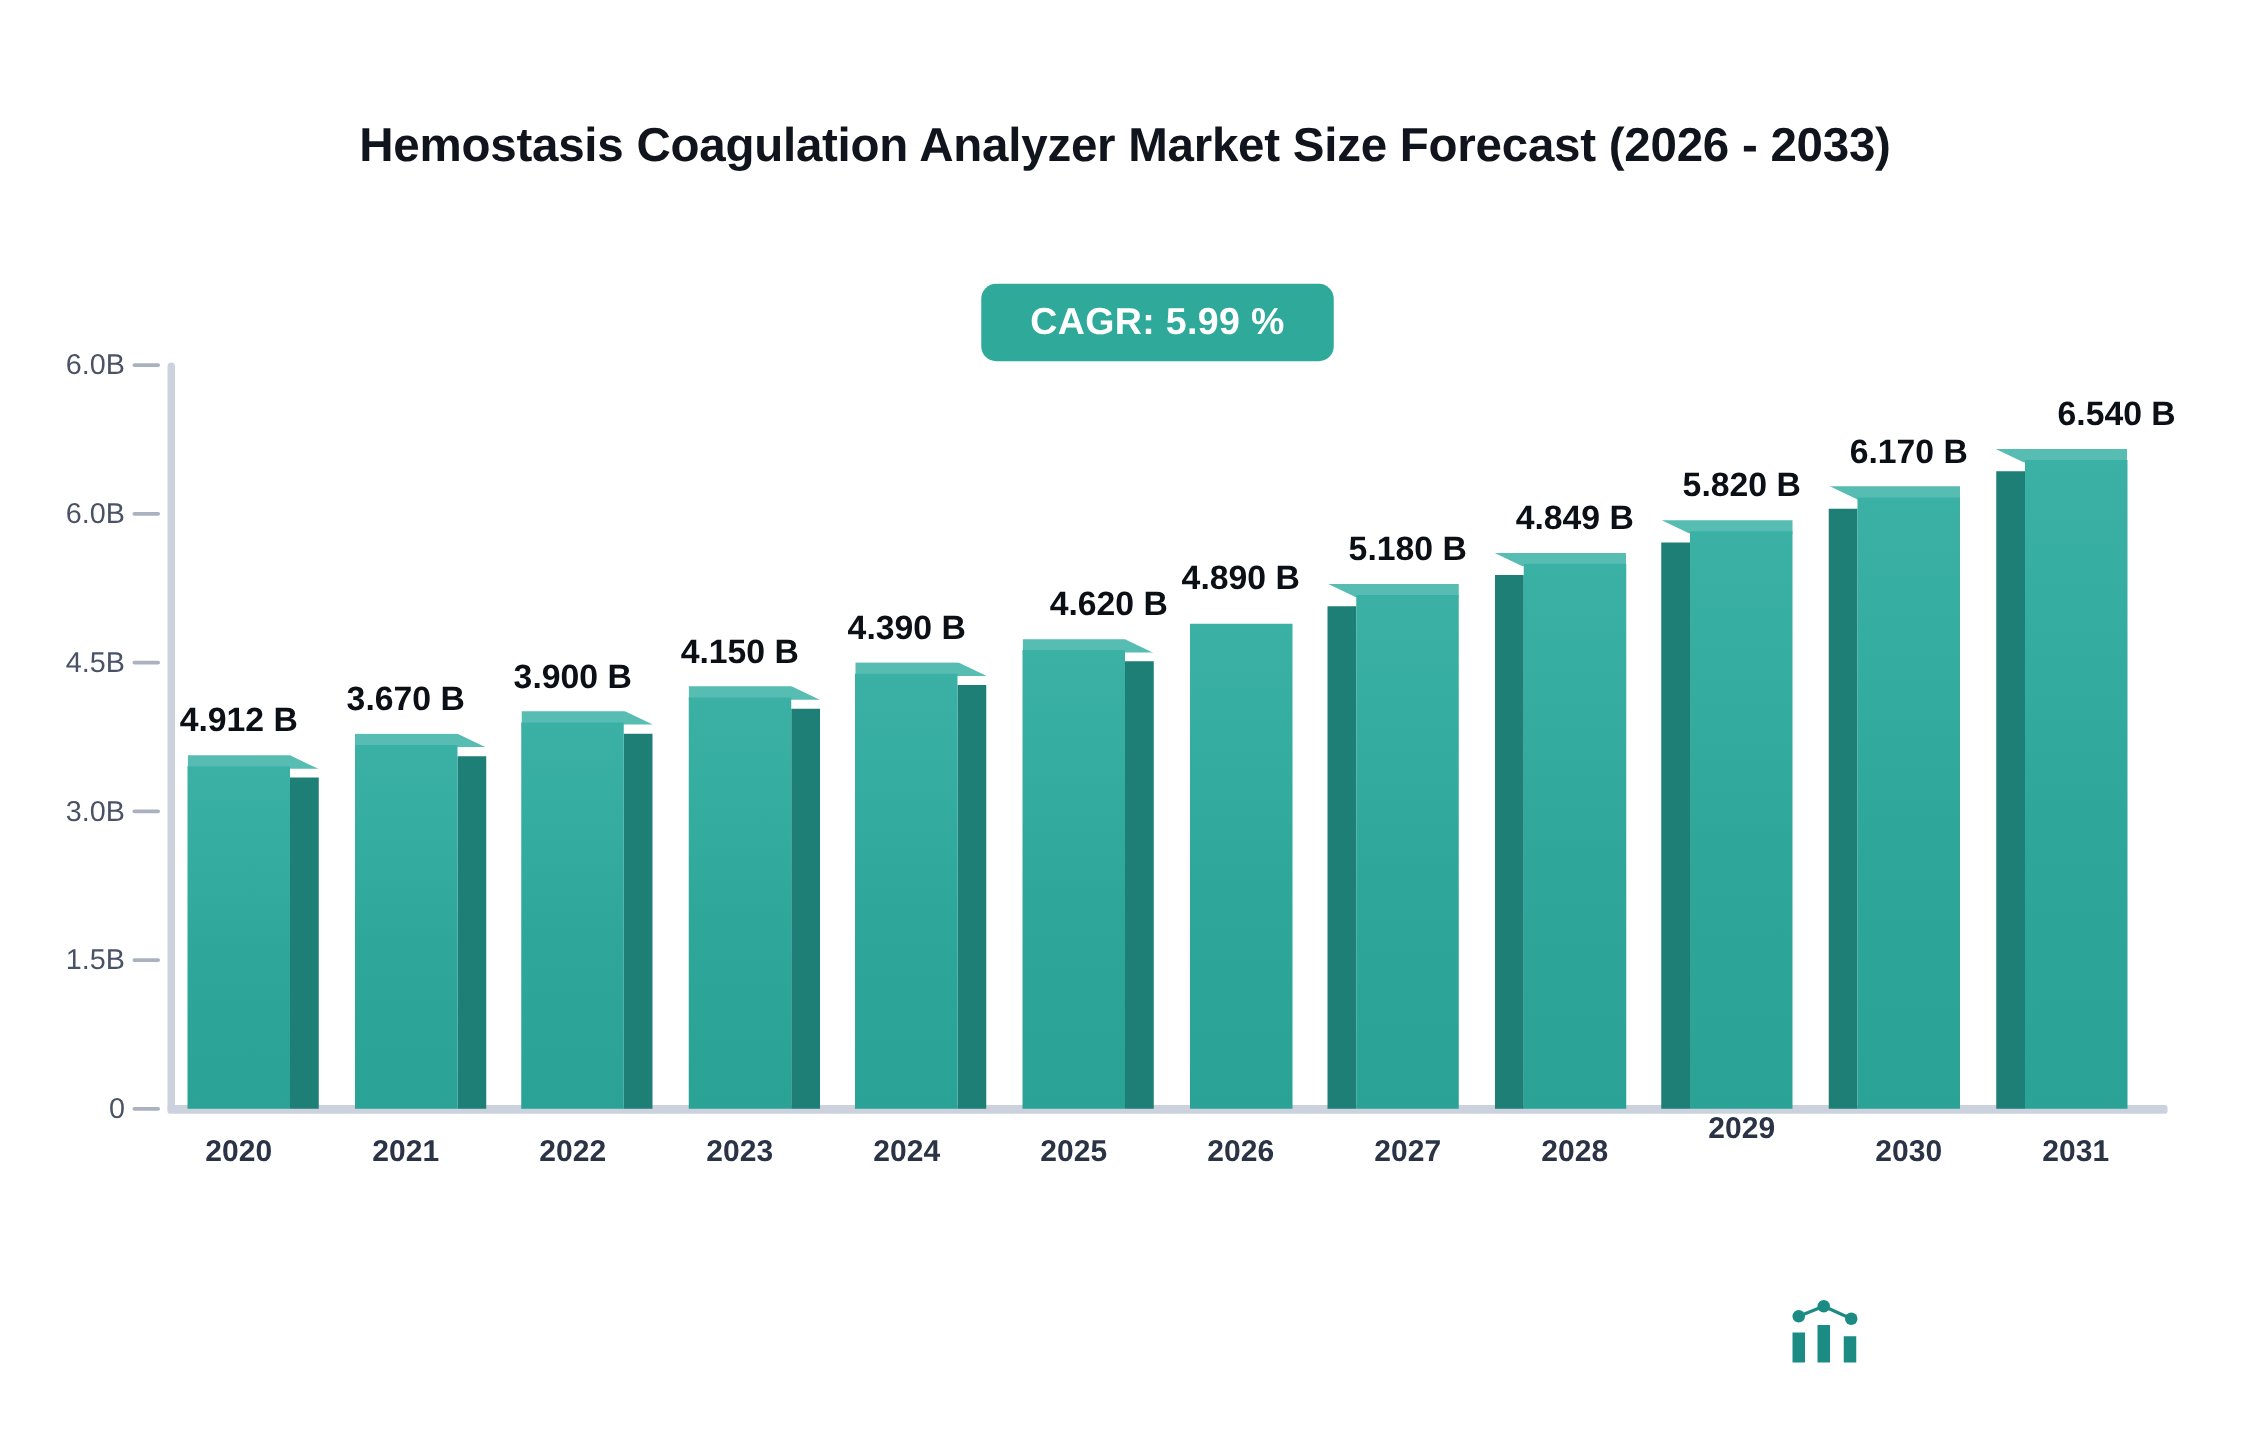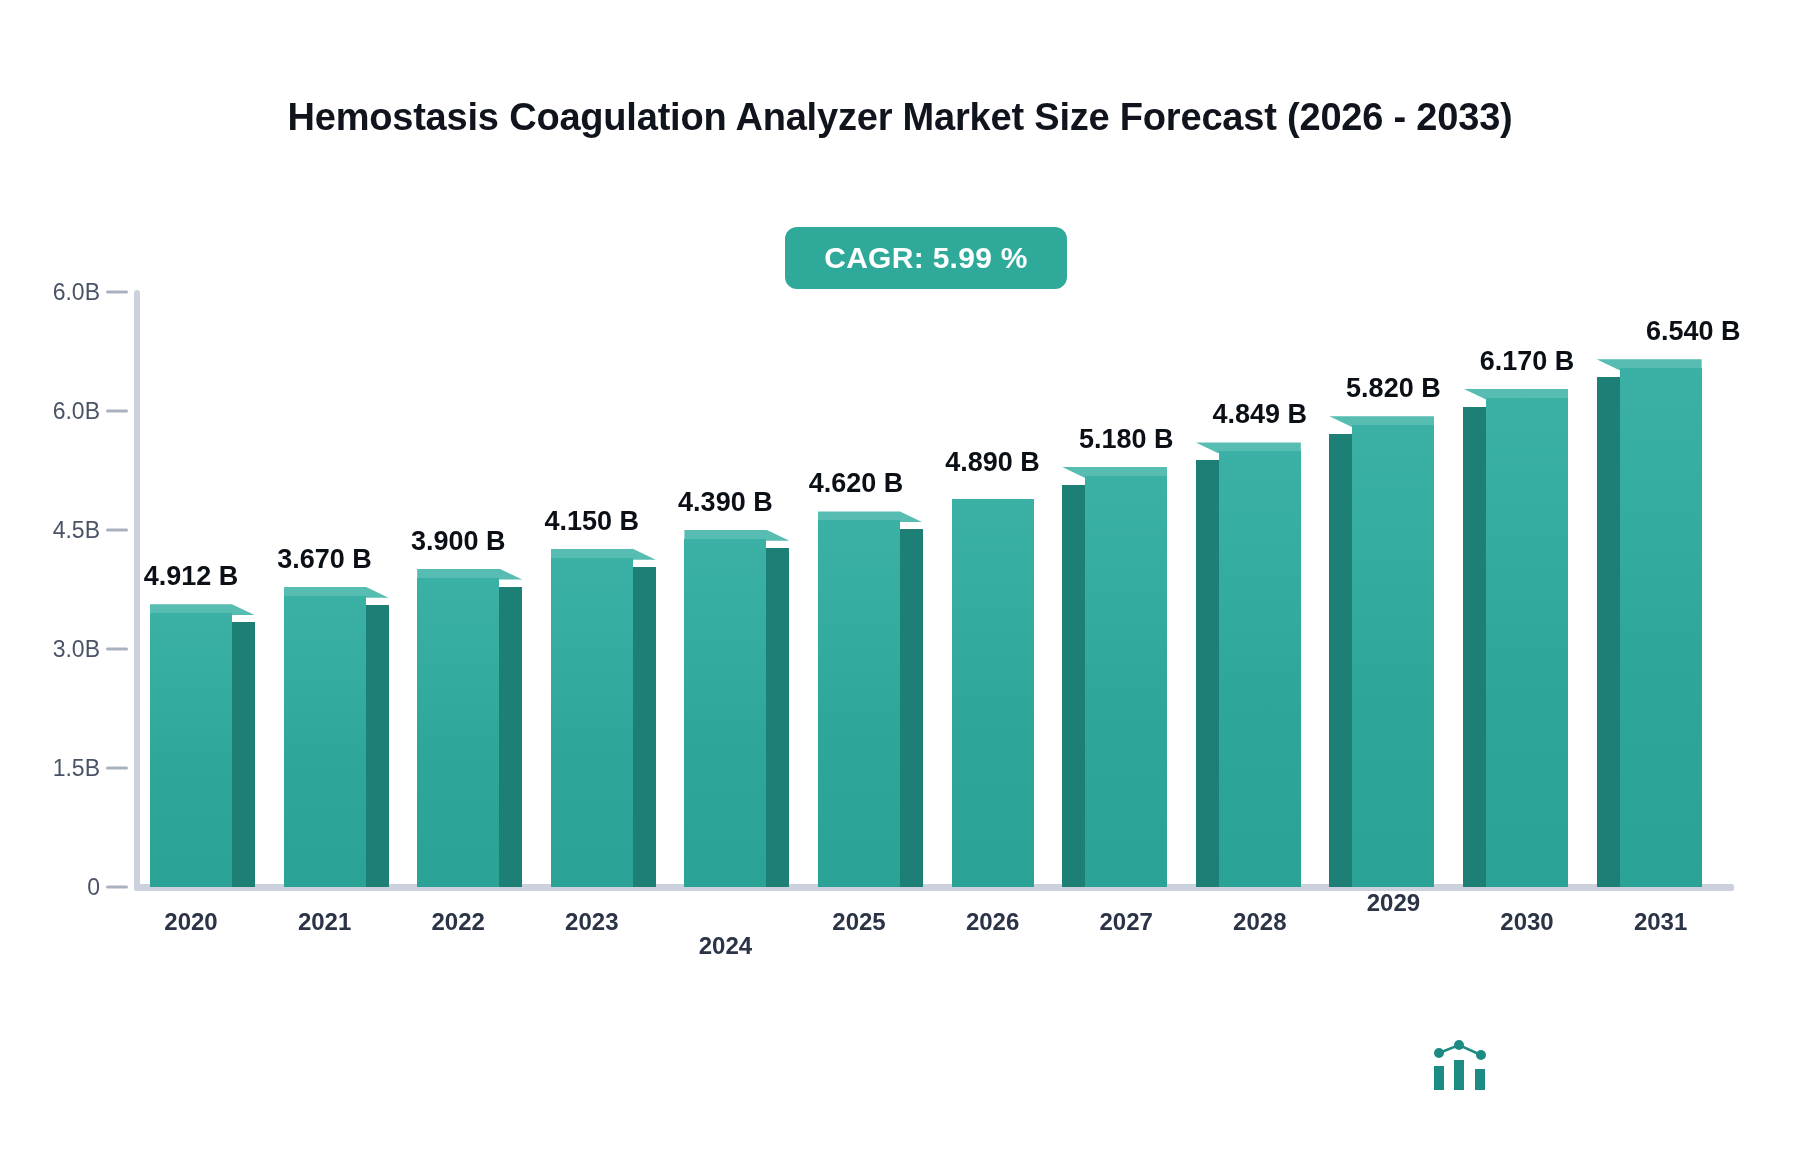--- a/index.html
+++ b/index.html
@@ -190,35 +190,35 @@
           <div class="bar-side" style="width: 23px; height: 509.84px; left: 1596.6px; bottom: 0px;"></div>
           <div class="bar-top" style="left: 1596.6px; top: 359.16px; width: 105px; height: 11px; clip-path: polygon(0px 0px, 100% 0px, 100% 100%, 21.9% 100%);"></div>
           <div class="bar-front" style="left: 1619.6px; width: 82px; height: 518.84px; bottom: 0px;"></div>
         </div>
       </div>
     <div id="xaxis">
         <div class="x-label" style="left: 131px; width: 120px; top: 908px;">2020</div>
         <div class="x-label" style="left: 264.6px; width: 120px; top: 908px;">2021</div>
         <div class="x-label" style="left: 398.2px; width: 120px; top: 908px;">2022</div>
         <div class="x-label" style="left: 531.8px; width: 120px; top: 908px;">2023</div>
-        <div class="x-label" style="left: 665.4px; width: 120px; top: 908px; margin-top: 24px;">2024</div>
+        <div class="x-label" style="left: 665.4px; width: 120px; top: 908px;">2024</div>
         <div class="x-label" style="left: 799px; width: 120px; top: 908px;">2025</div>
         <div class="x-label" style="left: 932.6px; width: 120px; top: 908px;">2026</div>
         <div class="x-label" style="left: 1066.2px; width: 120px; top: 908px;">2027</div>
         <div class="x-label" style="left: 1199.8px; width: 120px; top: 908px;">2028</div>
         <div class="x-label" style="left: 1333.4px; width: 120px; top: 889px;">2029</div>
         <div class="x-label" style="left: 1467px; width: 120px; top: 908px;">2030</div>
         <div class="x-label" style="left: 1600.6px; width: 120px; top: 908px;">2031</div>
       </div>
   <div class="bar-value" style="left: 111px; width: 160px; top: 561.3px;">4.912 B</div>
       <div class="bar-value" style="left: 244.6px; width: 160px; top: 543.847px;">3.670 B</div>
       <div class="bar-value" style="left: 378.2px; width: 160px; top: 525.6px;">3.900 B</div>
       <div class="bar-value" style="left: 511.8px; width: 160px; top: 505.767px;">4.150 B</div>
       <div class="bar-value" style="left: 645.4px; width: 160px; top: 486.727px;">4.390 B</div>
-      <div class="bar-value" style="left: 776px; width: 160px; top: 468.48px;">4.620 B</div>
+      <div class="bar-value" style="left: 807px; width: 160px; top: 468.48px;">4.620 B</div>
       <div class="bar-value" style="left: 912.6px; width: 160px; top: 447.06px;">4.890 B</div>
       <div class="bar-value" style="left: 1046.2px; width: 160px; top: 424.053px;">5.180 B</div>
       <div class="bar-value" style="left: 1179.8px; width: 160px; top: 399.46px;">4.849 B</div>
       <div class="bar-value" style="left: 1313.4px; width: 160px; top: 373.28px;">5.820 B</div>
       <div class="bar-value" style="left: 1447px; width: 160px; top: 345.513px;">6.170 B</div>
       <div class="bar-value" style="left: 1580.6px; width: 160px; top: 316.16px; text-align: right;">6.540 B</div>
     </div>
 
   <div class="logo">
     <svg class="logo-mark" viewBox="0 0 58 52">

